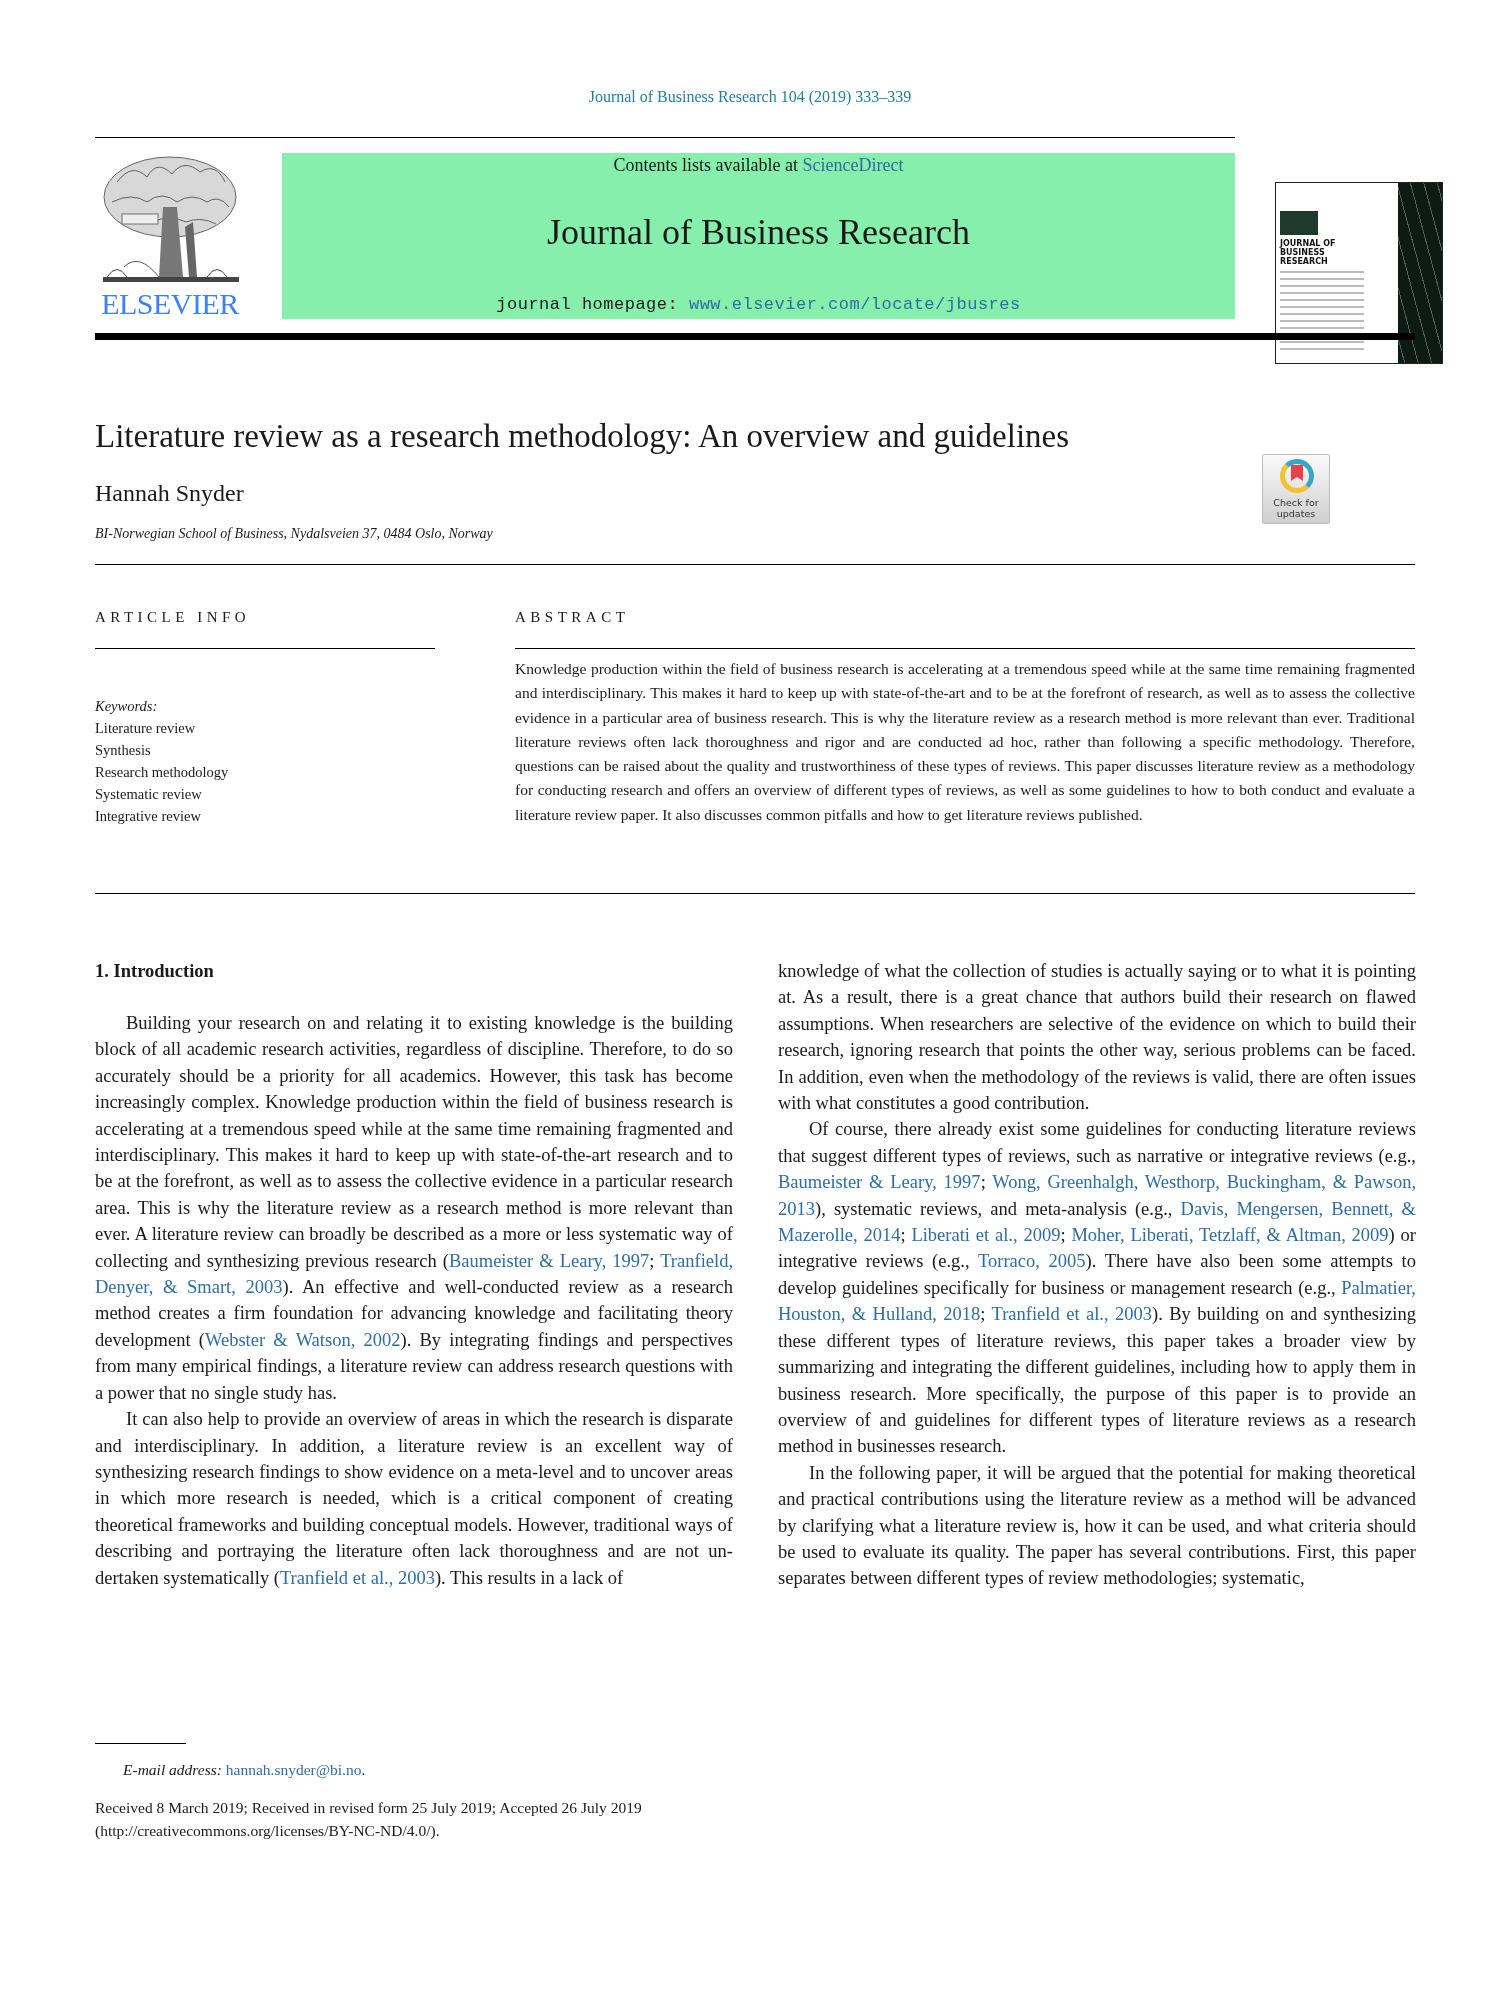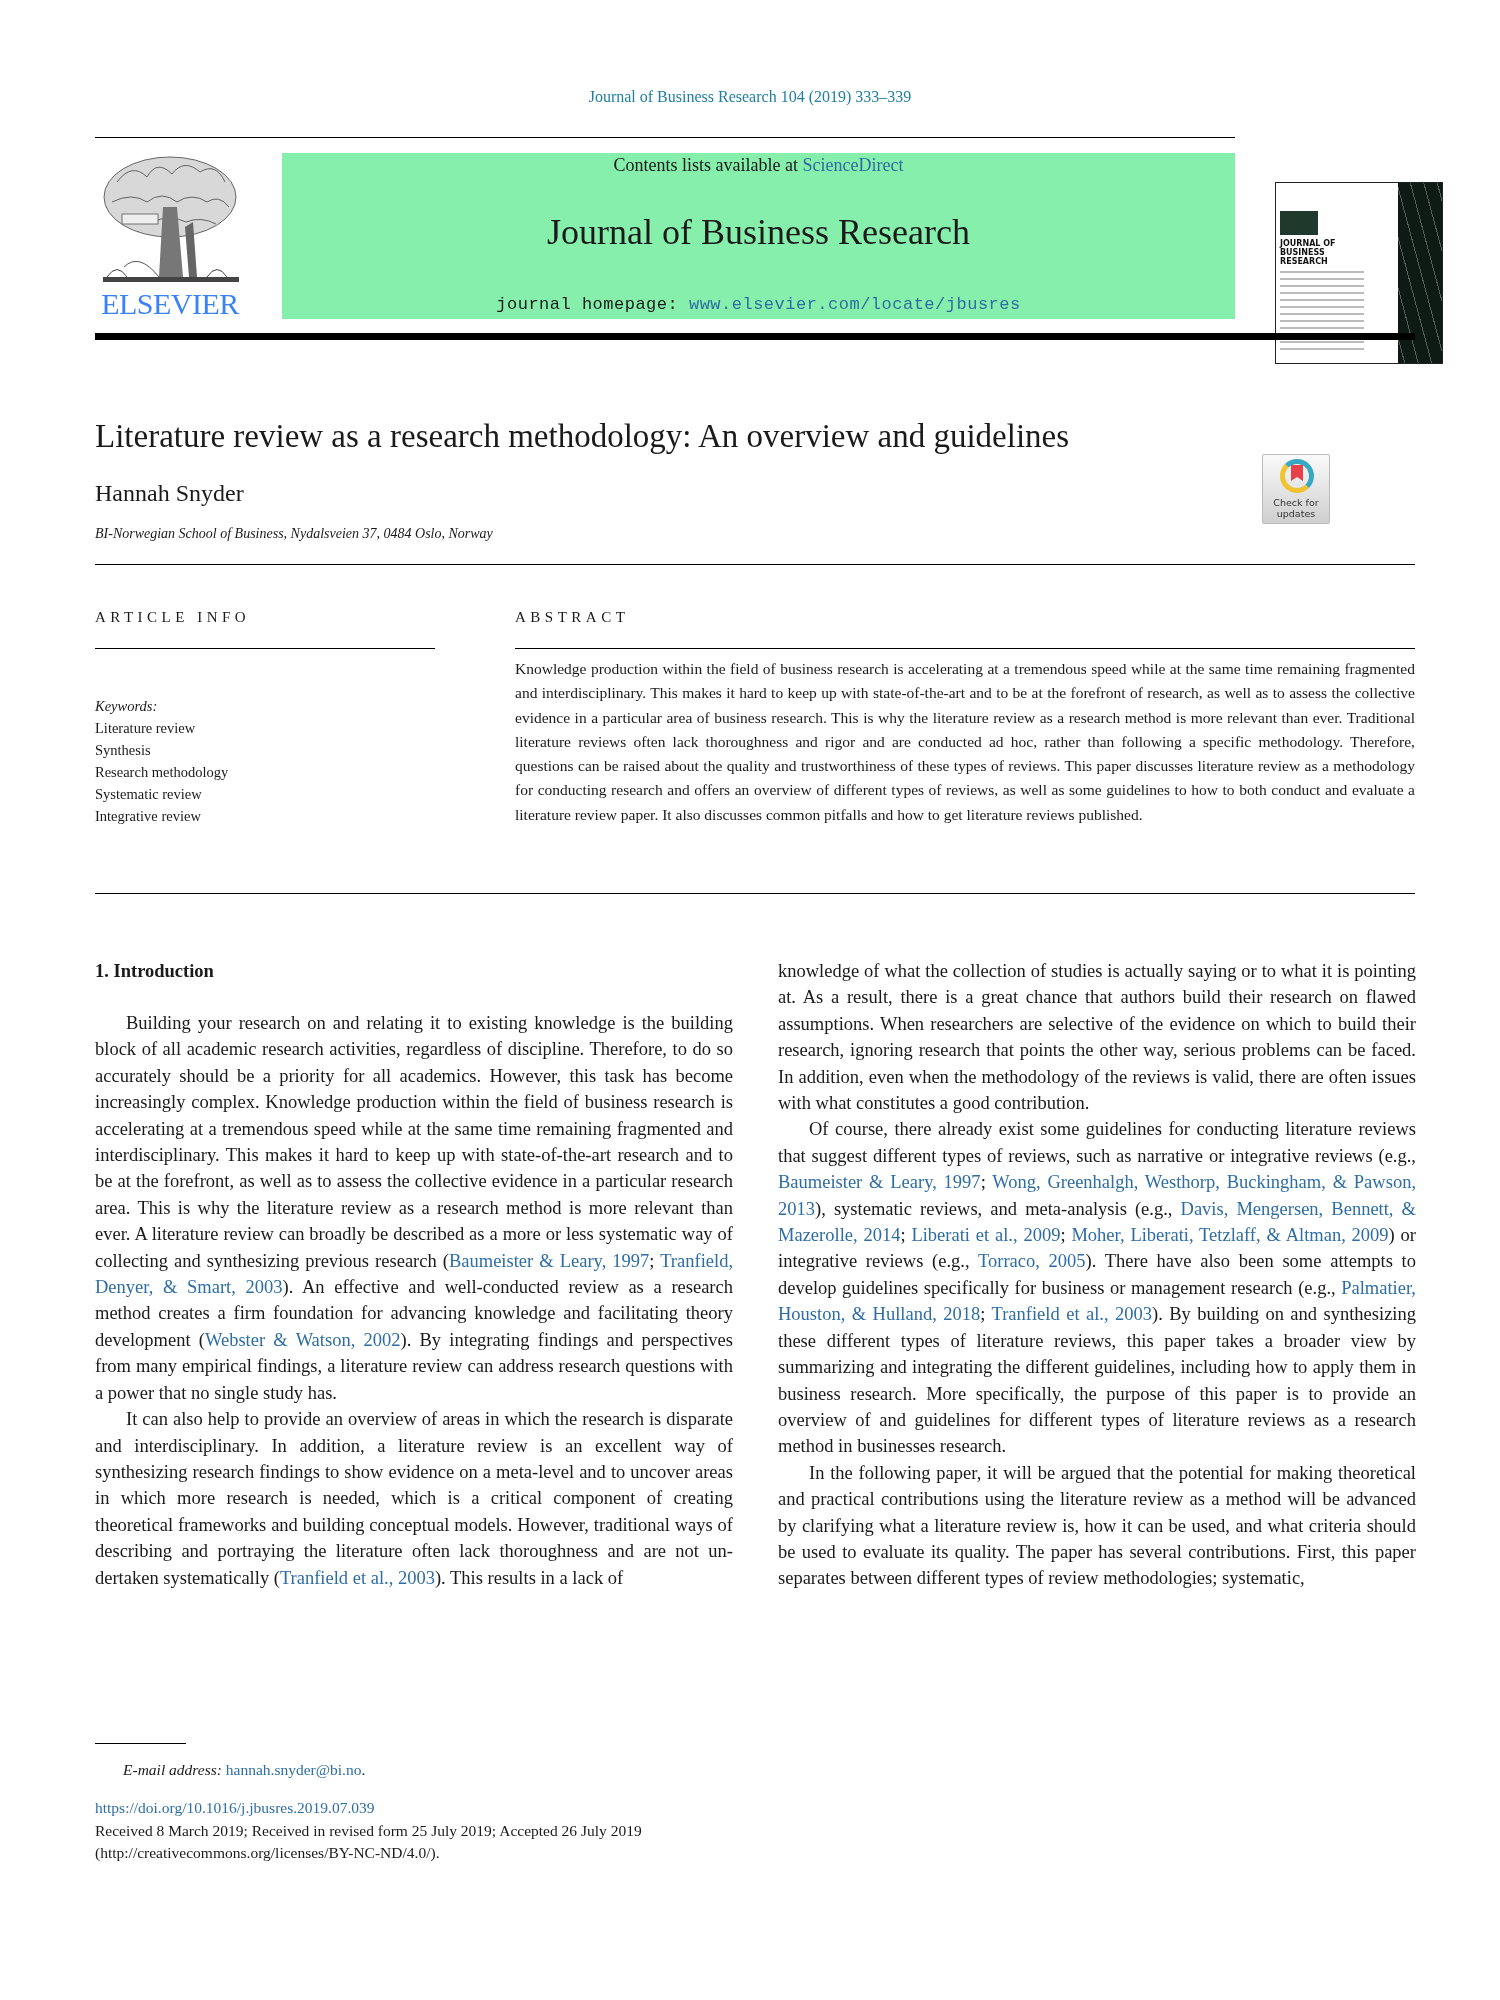--- a/index.html
+++ b/index.html
@@ -166,16 +166,15 @@
   <p>In the following paper, it will be argued that the potential for making theoretical and practical contributions using the literature re­view as a method will be advanced by clarifying what a literature re­view is, how it can be used, and what criteria should be used to evaluate its quality. The paper has several contributions. First, this paper sepa­rates between different types of review methodologies; systematic,</p>
 </div>
 
 <div class="abs fn-rule"></div>
 <div class="abs email-line">
   <span class="em-label">E-mail address:</span>
   <a class="link">hannah.snyder@bi.no</a><span>.</span>
 </div>
 
 <div class="abs footer-meta">
-  <div><a class="link">https://doi.org/10.1016/j.jbusres.2019.07.039</a></div>
   <div>Received 8 March 2019; Received in revised form 25 July 2019; Accepted 26 July 2019</div>
   <div>(http://creativecommons.org/licenses/BY-NC-ND/4.0/).</div>
 </div>
 
 </body></html>

